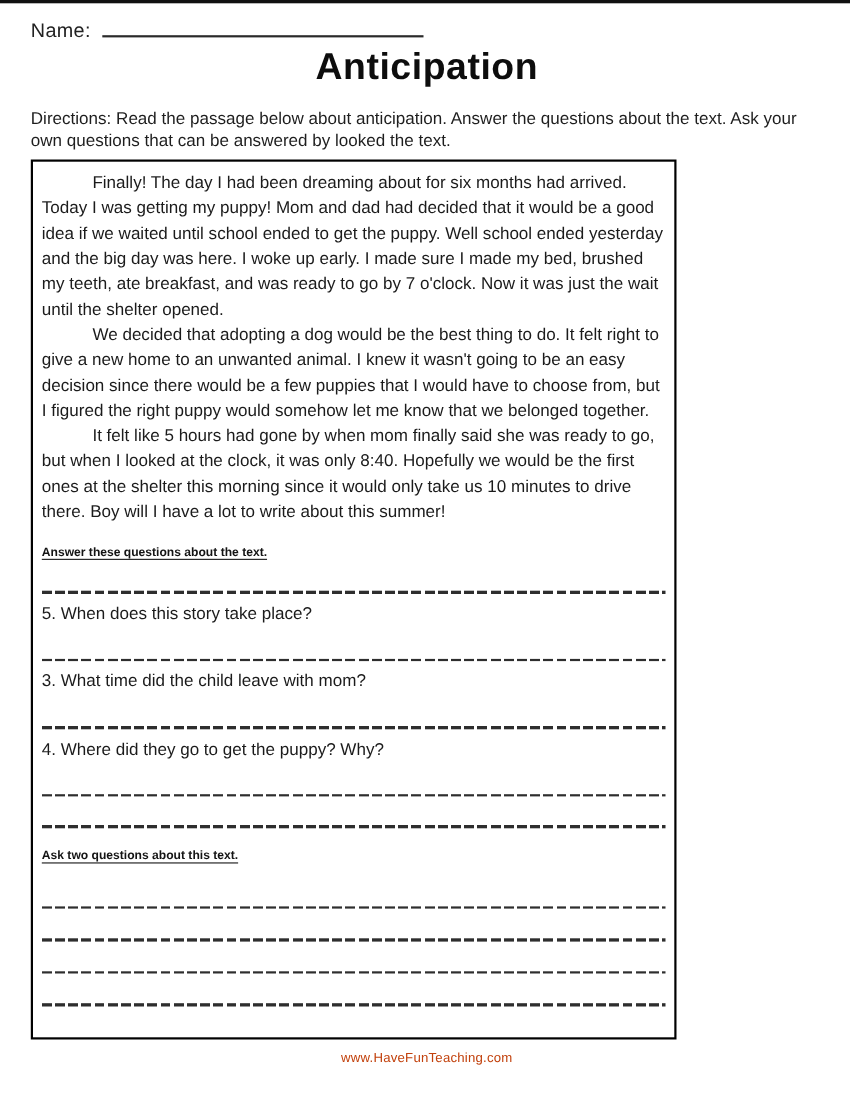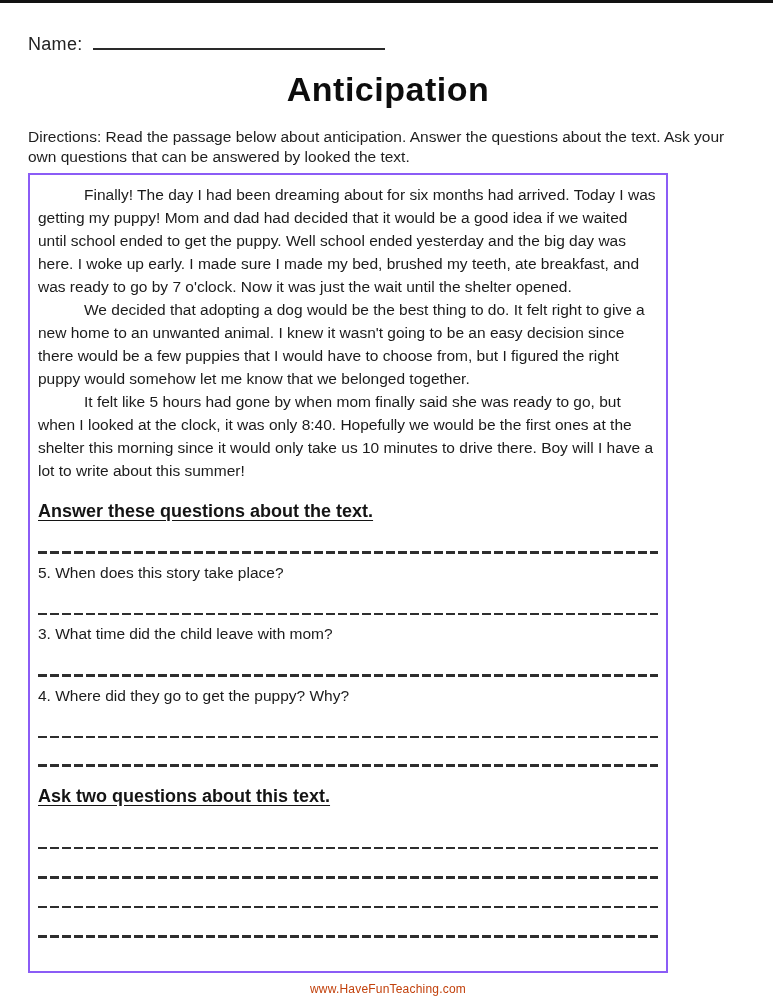--- a/index.html
+++ b/index.html
@@ -10,71 +10,70 @@
     color: #1c1c1c;
   }
   body { position: relative; height: 1000px; overflow: hidden; }
 
   .top-rule {
     position: absolute; top: 0; left: 0;
     width: 773px; height: 3px;
     background: #111;
   }
 
-  .page { padding: 32px 25px 0 28px; }
+  .page { padding: 16px 25px 0 28px; }
 
   
   .name-row { margin-top: 2px; height: 24px; }
   .name-label { font-size: 18px; color: #222; letter-spacing: 0.3px; }
   .name-line {
     display: inline-block;
     width: 292px; height: 16px;
     margin-left: 10px;
     border-bottom: 2px solid #2a2a2a;
     vertical-align: baseline;
   }
 
   
   .title {
     text-align: center;
     font-size: 34px;
     font-weight: bold;
     letter-spacing: 0.5px;
-    margin-top: 12px;
     color: #0d0d0d;
   }
 
   
   .directions {
     margin-top: 18px;
     font-size: 15.5px;
     line-height: 19.5px;
     color: #1e1e1e;
   }
   .directions b { font-weight: normal; }
 
   
   .box {
     margin-top: 7px;
-    width: 640px;
+    width: 587px;
     height: 800px;
-    border: 2px solid #8b5cf6;
+    border: 2px solid #000000;
     padding: 8px 8px 0 8px;
     overflow: hidden;
   }
   .para {
     font-size: 15.5px;
     line-height: 23px;
     text-indent: 46px;
     color: #1b1b1b;
   }
 
   .sec-header {
     margin-top: 19px;
-    font-size: 18px;
+    font-size: 11px;
     font-weight: bold;
     text-decoration: underline;
     text-underline-offset: 3px;
     color: #141414;
   }
   .question {
     margin-top: 7px;
     font-size: 15.5px;
     line-height: 23px;
     color: #1b1b1b;

